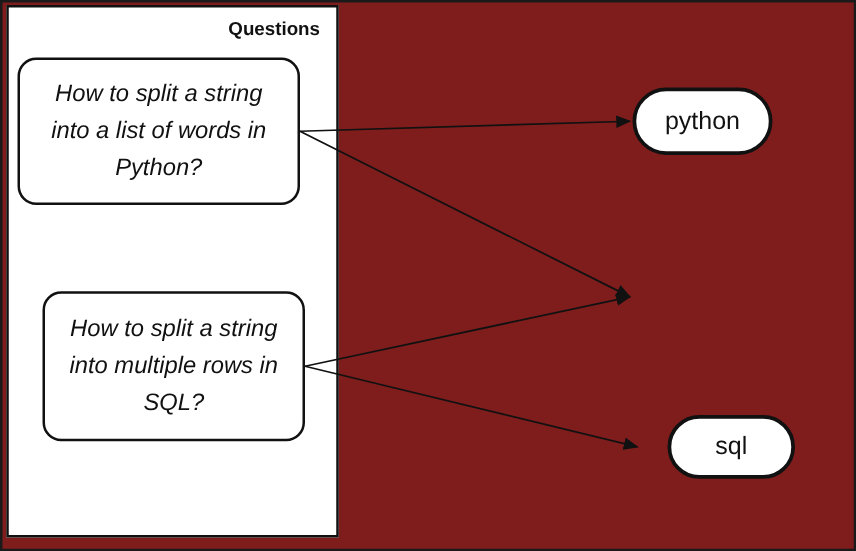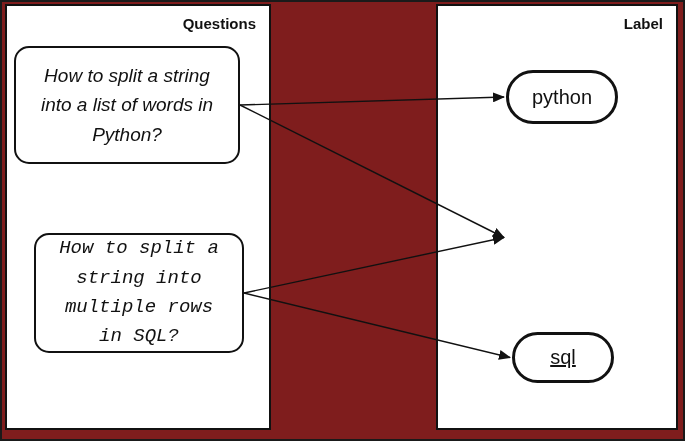--- a/index.html
+++ b/index.html
@@ -62,21 +62,20 @@
     left: 12px;
     top: 44px;
     width: 226px;
     height: 118px;
   }
   .qbox-2 {
     left: 32px;
     top: 231px;
     width: 210px;
     height: 120px;
-    font-family: Liberation Mono, monospace;
   }
   .pill {
     position: absolute;
     border: 3px solid #111111;
     border-radius: 28px;
     background: #ffffff;
     box-sizing: border-box;
     display: flex;
     align-items: center;
     justify-content: center;
@@ -89,25 +88,24 @@
     width: 112px;
     height: 54px;
   }
   .pill-string {
     left: 504px;
     top: 209px;
     width: 112px;
     height: 53px;
   }
   .pill-sql {
-    left: 510px;
+    left: 532px;
     top: 330px;
     width: 102px;
     height: 51px;
-    text-decoration: underline;
   }
   #arrows {
     position: absolute;
     left: 0;
     top: 0;
     width: 681px;
     height: 437px;
     pointer-events: none;
     z-index: 5;
     overflow: visible;
@@ -131,23 +129,20 @@
   <line x1="238" y1="103" x2="502" y2="95" marker-end="url(#ah)"></line>
       <line x1="238" y1="103" x2="502" y2="235.5" marker-end="url(#ah)"></line>
       <line x1="242" y1="291" x2="502" y2="235.5" marker-end="url(#ah)"></line>
       <line x1="242" y1="291" x2="508" y2="355.5" marker-end="url(#ah)"></line>
     </svg>
 
   <div class="panel panel-questions">
     <div class="panel-title">Questions</div>
   </div>
 
-  <div class="panel panel-labels">
-    <div class="panel-title">Label</div>
-  </div>
 
   <div class="qbox qbox-1">How to split a string into a list of words in Python?</div>
 
   <div class="qbox qbox-2">How to split a string into multiple rows in SQL?</div>
 
   <div class="pill pill-python">python</div>
 
 
   <div class="pill pill-sql">sql</div>
 

